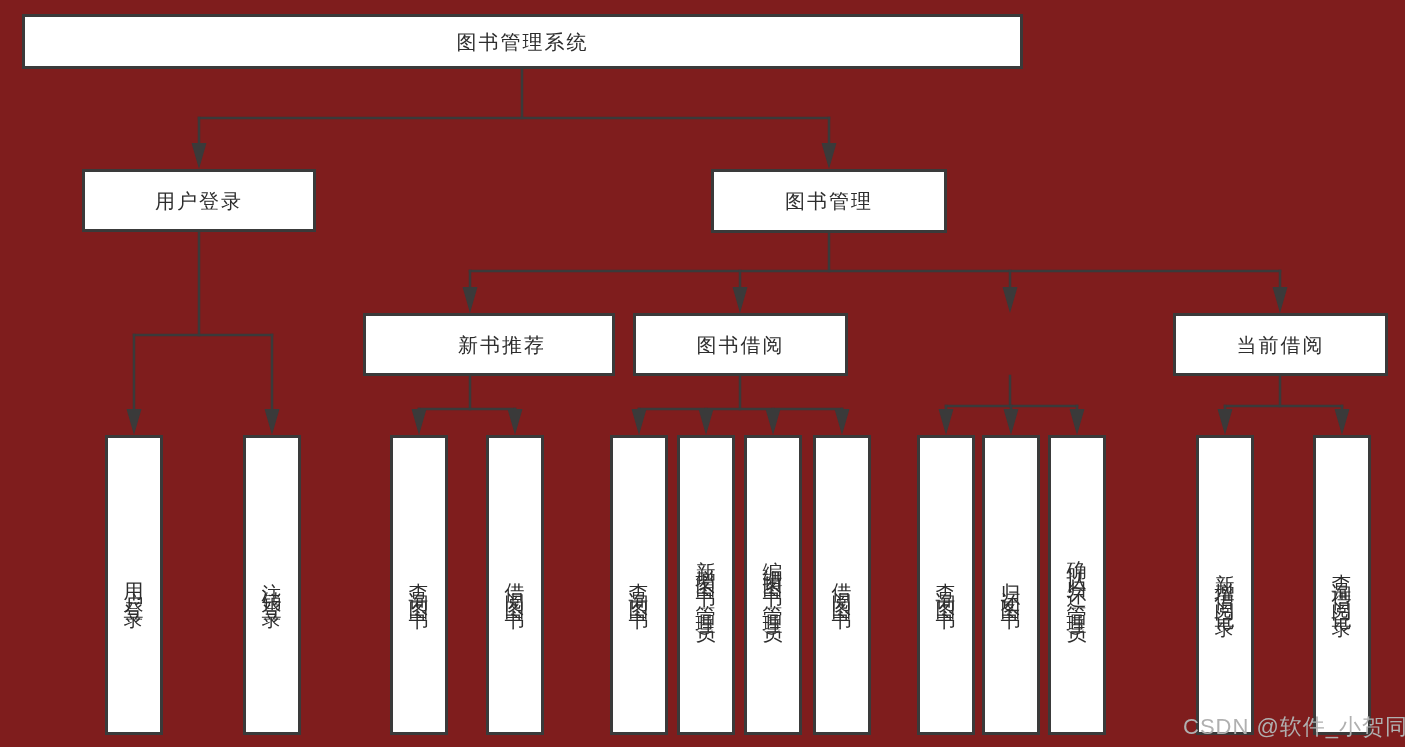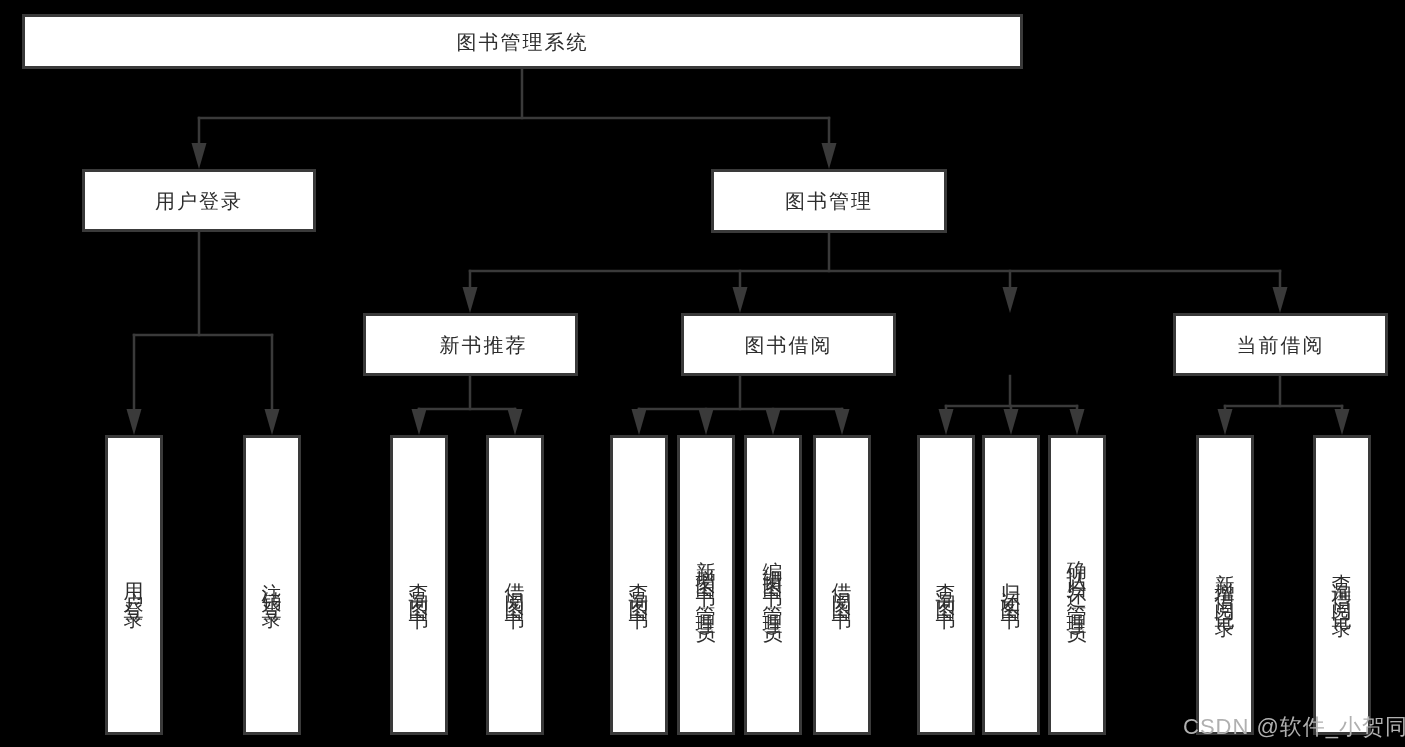--- a/index.html
+++ b/index.html
@@ -1,19 +1,19 @@
 <!DOCTYPE html>
 <html><head>
 <meta charset="utf-8">
 <style>
   html,body{margin:0;padding:0;background:#ffffff;}
   #stage{
     position:relative;
     width:1405px;height:747px;
-    background:#000000;
+    background:#7f1d1d;
     overflow:hidden;
     font-family:"Liberation Sans","DejaVu Sans",sans-serif;
     text-decoration:underline;
   }
   #connectors{position:absolute;left:0;top:0;width:1405px;height:747px;}
   .node{
     position:absolute;
     box-sizing:border-box;
     border:3px solid #3a3a3a;
     background:#ffffff;
@@ -107,24 +107,24 @@
     <span class="lbl">图书管理系统</span>
   </div>
 
   <div class="node" style="left:82px;top:169px;width:234px;height:63px;">
     <span class="lbl">用户登录</span>
   </div>
   <div class="node" style="left:711px;top:169px;width:236px;height:64px;">
     <span class="lbl">图书管理</span>
   </div>
 
-  <div class="node" style="left:363px;top:313px;width:215px;height:63px;padding-left:26px;">
+  <div class="node" style="left:363px;top:313px;width:252px;height:63px;padding-left:26px;">
     <span class="lbl">新书推荐</span>
   </div>
-  <div class="node" style="left:633px;top:313px;width:215px;height:63px;margin-left:48px;">
+  <div class="node" style="left:633px;top:313px;width:215px;height:63px;">
     <span class="lbl">图书借阅</span>
   </div>
   <div class="node" style="left:1173px;top:313px;width:215px;height:63px;">
     <span class="lbl">当前借阅</span>
   </div>
 
   <div class="node leaf" style="left:105px;top:435px;width:58px;height:300px;">
     <span class="lbl">用户登录</span>
   </div>
   <div class="node leaf" style="left:243px;top:435px;width:58px;height:300px;">

